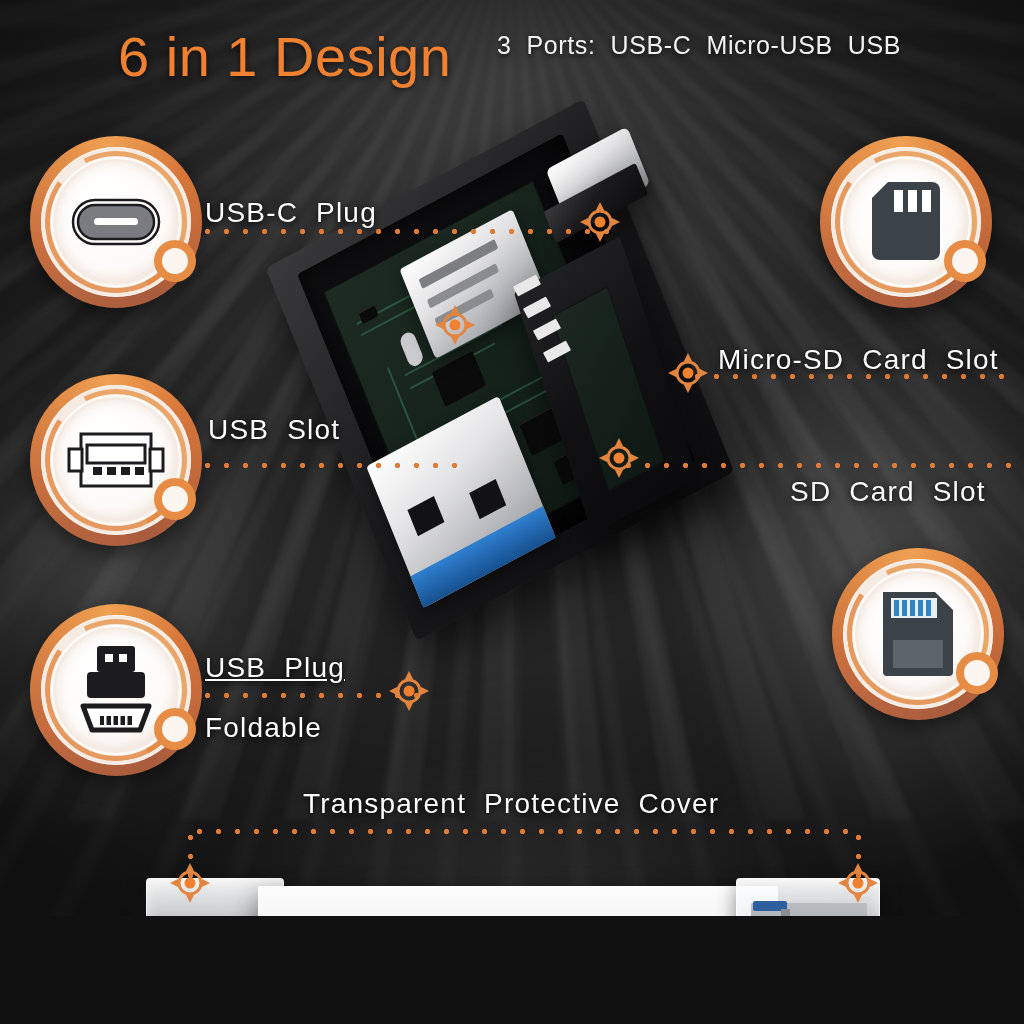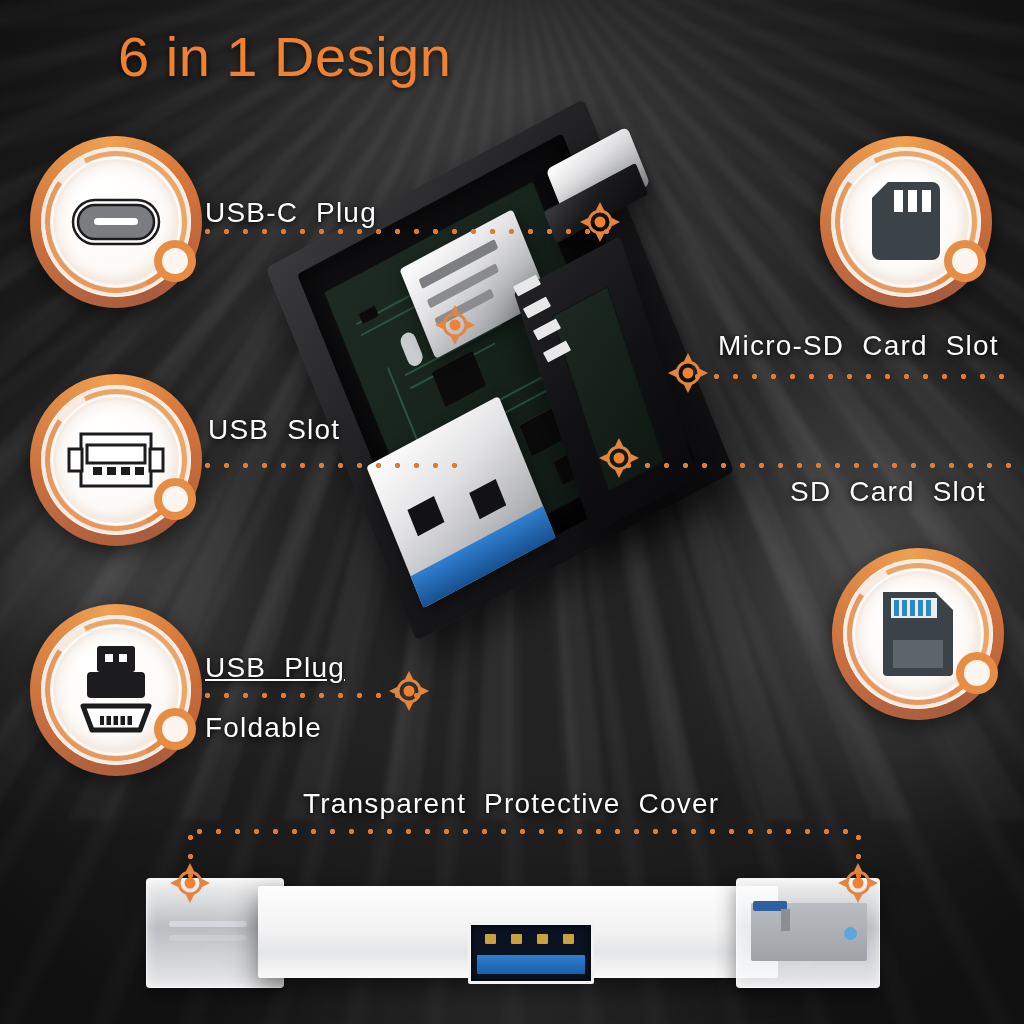--- a/index.html
+++ b/index.html
@@ -2,21 +2,21 @@
 <html><head>
 <meta charset="utf-8">
 <style>
   html,body{margin:0;padding:0;background:#111;}
   body{
     font-family:"Liberation Sans", sans-serif;
     -webkit-font-smoothing:antialiased;
   }
   #stage{
     position:relative;
-    width:1024px;height:1024px;
+    width:1024px;height:916px;
     overflow:hidden;
     background:#2e2e2e;
   }
 
   
   .bg-base{
     position:absolute;inset:0;
     background:
       radial-gradient(ellipse 60% 45% at 50% 8%, #4a4a4a 0%, #343434 40%, #2a2a2a 70%, #232323 100%);
   }
@@ -211,20 +211,21 @@
   <div class="bg-base"></div>
   <div class="bg-rays"></div>
   <div class="bg-rays2"></div>
   <div class="bg-glow-l"></div>
   <div class="bg-glow-r"></div>
   <div class="bg-glow-b"></div>
   <div class="bg-vig"></div>
 
   <div class="title">6 in 1 Design</div>
   <div class="subtitle">
+    <div>3  Ports:  USB-C  Micro-USB  USB</div>
   </div>
 
   <div class="device">
 
     <div class="shell" style="left:20px;top:30px;width:360px;height:400px;transform:rotate(-28deg) skewX(-6deg);border-radius:6px;"></div>
     <div class="shell" style="left:46px;top:52px;width:300px;height:352px;transform:rotate(-28deg) skewX(-6deg);border-radius:4px;
                 background:linear-gradient(150deg,#101012 0%,#08080a 60%,#050506 100%);box-shadow:inset 0 0 30px rgba(0,0,0,.9);"></div>
 
     <div class="pcb" style="left:66px;top:86px;width:236px;height:300px;transform:rotate(-28deg) skewX(-6deg);border-radius:3px;">
       <div class="trace" style="left:18px;top:42px;width:150px;height:2px;"></div>
@@ -421,21 +422,21 @@
   <div class="dots-v" style="left:187px;top:828px;height:58px;"></div>
   <div class="dots-v" style="left:855px;top:828px;height:58px;"></div>
 
   <div class="label big" style="left:205px;top:180px;margin-top:17px;">USB-C  Plug</div>
 
   <div class="label big" style="left:208px;top:414px;">USB  Slot</div>
 
   <div class="label big" style="left:205px;top:652px;text-decoration:underline;">USB  Plug</div>
   <div class="label big" style="left:205px;top:712px;">Foldable</div>
 
-  <div class="label big" style="left:718px;top:330px;">Micro-SD  Card  Slot</div>
+  <div class="label big" style="left:718px;top:344px;">Micro-SD  Card  Slot</div>
   <div class="label big" style="left:790px;top:476px;">SD  Card  Slot</div>
 
   <div class="label big" style="left:303px;top:788px;">Transparent  Protective  Cover</div>
 
   <div class="cross" style="left:578px;top:200px;">
     <svg width="44" height="44" viewBox="0 0 44 44">
       <circle cx="22" cy="22" r="11" fill="none" stroke="#e4853f" stroke-width="3"></circle>
       <circle cx="22" cy="22" r="5.5" fill="#ef8130"></circle>
       <path d="M22 2 l4 8 h-8 z M22 42 l4 -8 h-8 z M2 22 l8 4 v-8 z M42 22 l-8 4 v-8 z" fill="#e4853f"></path>
     </svg>

